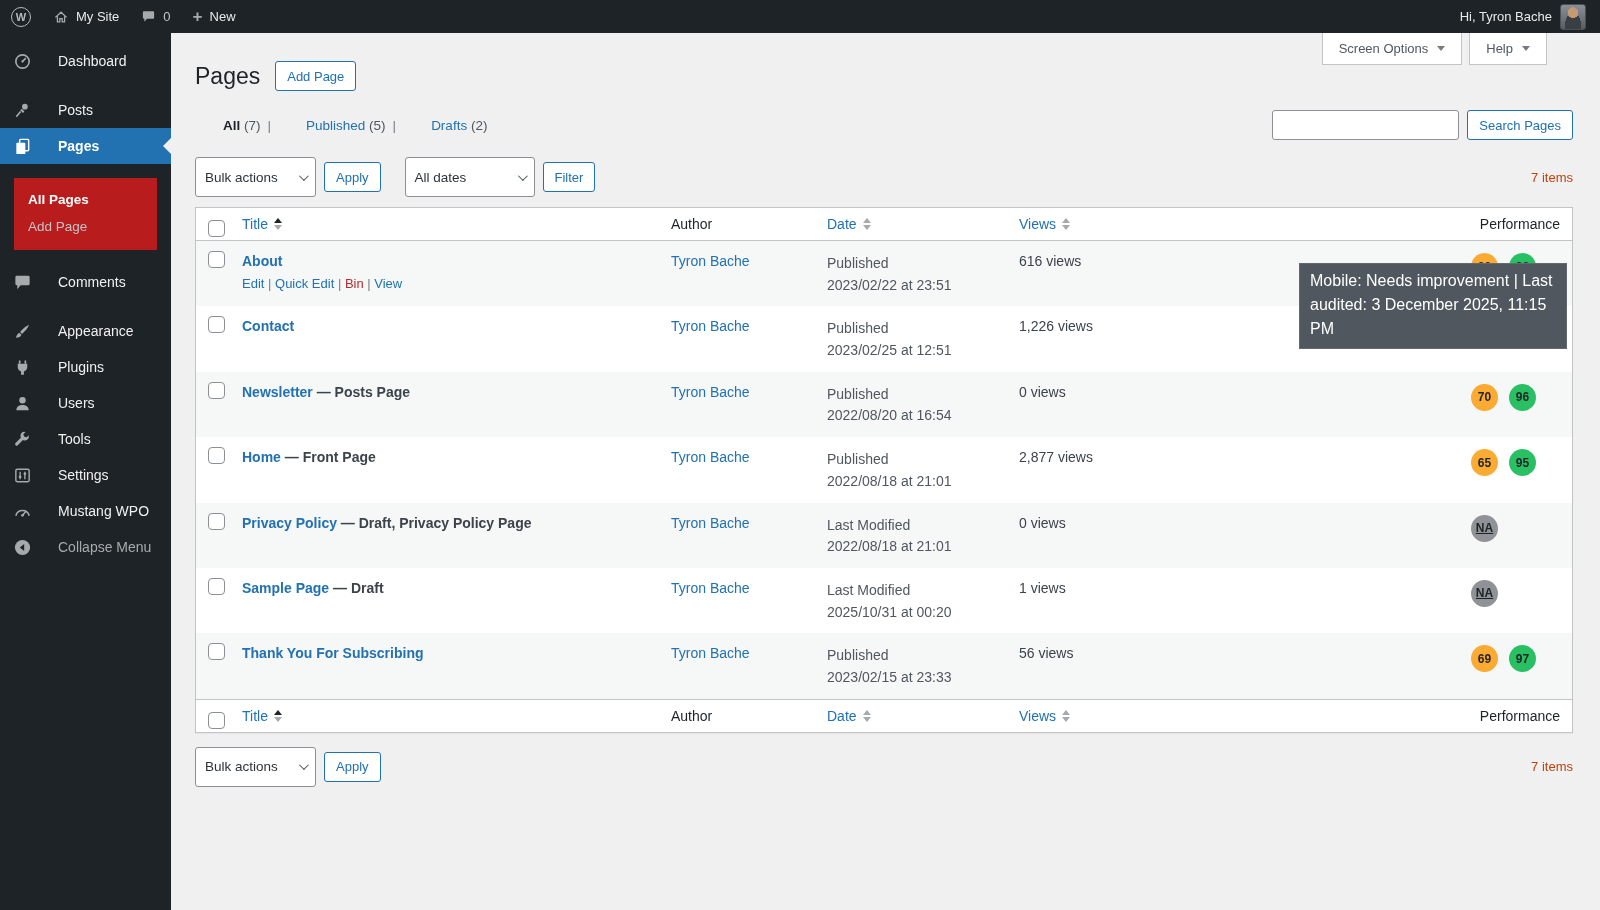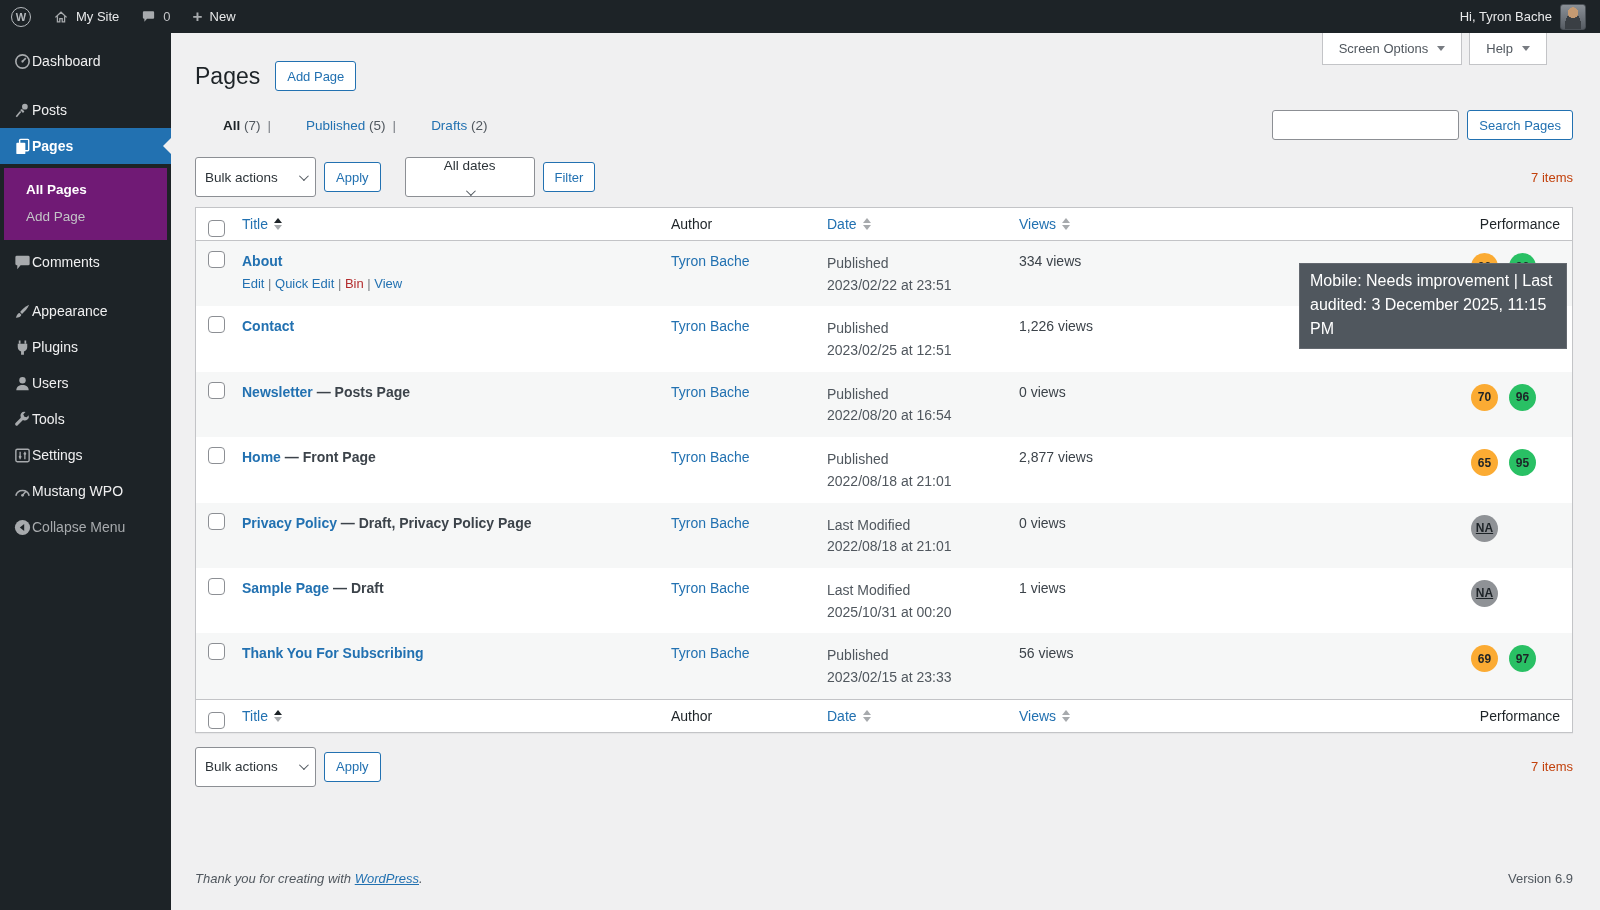--- a/index.html
+++ b/index.html
@@ -34,29 +34,29 @@
       linear-gradient(#8a9097, #565c63);
   }
 
   
   .sidebar {
     position:absolute; top:33px; left:0; bottom:0; width:171px;
     background:#1d2327; color:#f0f0f1; font-size:14px; z-index:40;
   }
   .menu { list-style:none; margin:10px 0 0; padding:0; }
   .menu-gap { height:13px; }
-  .menu-item { display:flex; align-items:center; gap:0; padding:8px 12px; position:relative; color:#f0f0f1; cursor:pointer; }
+  .menu-item { display:flex; align-items:center; gap:26px; padding:8px 12px; position:relative; color:#f0f0f1; cursor:pointer; }
   .menu-icon { width:20px; height:20px; display:flex; align-items:center; justify-content:center; color:#a7aaad; flex:none; }
   .menu-item.active { background:#2271b1; color:#fff; font-weight:600; }
   .menu-item.active .menu-icon { color:#fff; }
   .menu-item.active::after {
     content:''; position:absolute; right:0; top:50%; margin-top:-8px;
     border:8px solid transparent; border-right-color:#f0f0f1;
   }
-  .submenu { list-style:none; margin:4px; padding:8px 8px 10px; background:#701a75; }
+  .submenu { list-style:none; margin:14px; padding:8px 0 10px; background:#b91c1c; }
   .submenu li { padding:6px 12px 6px 14px; color:#c3c4c7; cursor:pointer; font-size:13.5px; }
   .submenu li.current { color:#fff; font-weight:bold; }
   .collapse-item { margin-top:0; color:#a7aaad; }
 
   
   .content {
     position:absolute; top:33px; left:171px; right:0; bottom:0;
     background:#f0f0f1; padding:20px 27px 0 24px;
   }
   .top-tabs { position:absolute; top:0; right:53px; display:flex; gap:7px; z-index:10; }
@@ -84,21 +84,21 @@
   .search-input { width:187px; height:30px; border:1px solid #8c8f94; border-radius:3px; background:#fff; padding:0 8px; font-size:13px; font-family:inherit; }
 
   .toolbar { display:flex; align-items:center; gap:8px; margin-top:17px; }
   .fake-select {
     background:#fff; border:1px solid #8c8f94; border-radius:3px; height:40px;
     display:inline-flex; align-items:center; justify-content:space-between; gap:14px;
     padding:0 9px; color:#2c3338; font-size:13.5px; cursor:pointer;
   }
   .chev { width:7px; height:7px; border-right:1.8px solid #50575e; border-bottom:1.8px solid #50575e; transform:rotate(45deg) translateY(-2px); }
   .sel-bulk { min-width:121px; }
-  .sel-dates { min-width:130px; margin-left:16px;flex-direction:column; }
+  .sel-dates { min-width:130px; margin-left:16px; }
   .items-count { margin-left:auto; color:#c2410c; font-size:13px; }
 
   
   table.pages-table {
     width:100%; margin-top:10px; border-collapse:separate; border-spacing:0;
     background:#fff; border:1px solid #c3c4c7; box-shadow:0 1px 1px rgba(0,0,0,.04);
     table-layout:fixed; font-size:14px;
   }
   col.c-check { width:36px; } col.c-title { width:429px; } col.c-author { width:156px; }
   col.c-date { width:192px; } col.c-views { width:230px; }
@@ -404,21 +404,21 @@
         <tr class="row striped">
           <td class="check-col">
             <input type="checkbox" style="">
           </td>
           <td class="title-col"><strong><a class="row-title">About</a></strong><div class="row-actions"><a>Edit</a><span class="ra-sep"> | </span><a>Quick Edit</a><span class="ra-sep"> | </span><a class="trash">Bin</a><span class="ra-sep"> | </span><a>View</a></div></td>
           <td class="author-col"><a>Tyron Bache</a></td>
           <td class="date-col">
             <div>Published</div>
             <div>2023/02/22 at 23:51</div>
           </td>
-          <td class="views-col">334 views</td>
+          <td class="views-col">616 views</td>
           <td class="perf-col"><span class="perf-badges">
               <span class="badge mobile">82</span>
               <span class="badge desktop">96</span>
             </span></td>
         </tr>
         <tr class="row">
           <td class="check-col">
             <input type="checkbox" style="">
           </td>
           <td class="title-col"><strong><a class="row-title">Contact</a></strong></td>
@@ -554,21 +554,15 @@
 
   <div class="toolbar bottom">
     <div class="fake-select sel-bulk">
       <span>Bulk actions</span>
       <span class="chev"></span>
     </div>
     <button class="btn">Apply</button>
     <span class="items-count">7 items</span>
   </div>
 
-  <div class="footer">
-    <span class="footer-thanks">
-      <span>Thank you for creating with </span><a>WordPress</a><span>.</span>
-    </span>
-    <span>Version 6.9</span>
-  </div>
 </div>
 
 <div class="perf-tooltip">Mobile: Needs improvement | Last audited: 3 December 2025, 11:15 PM</div>
 
 </body></html>

